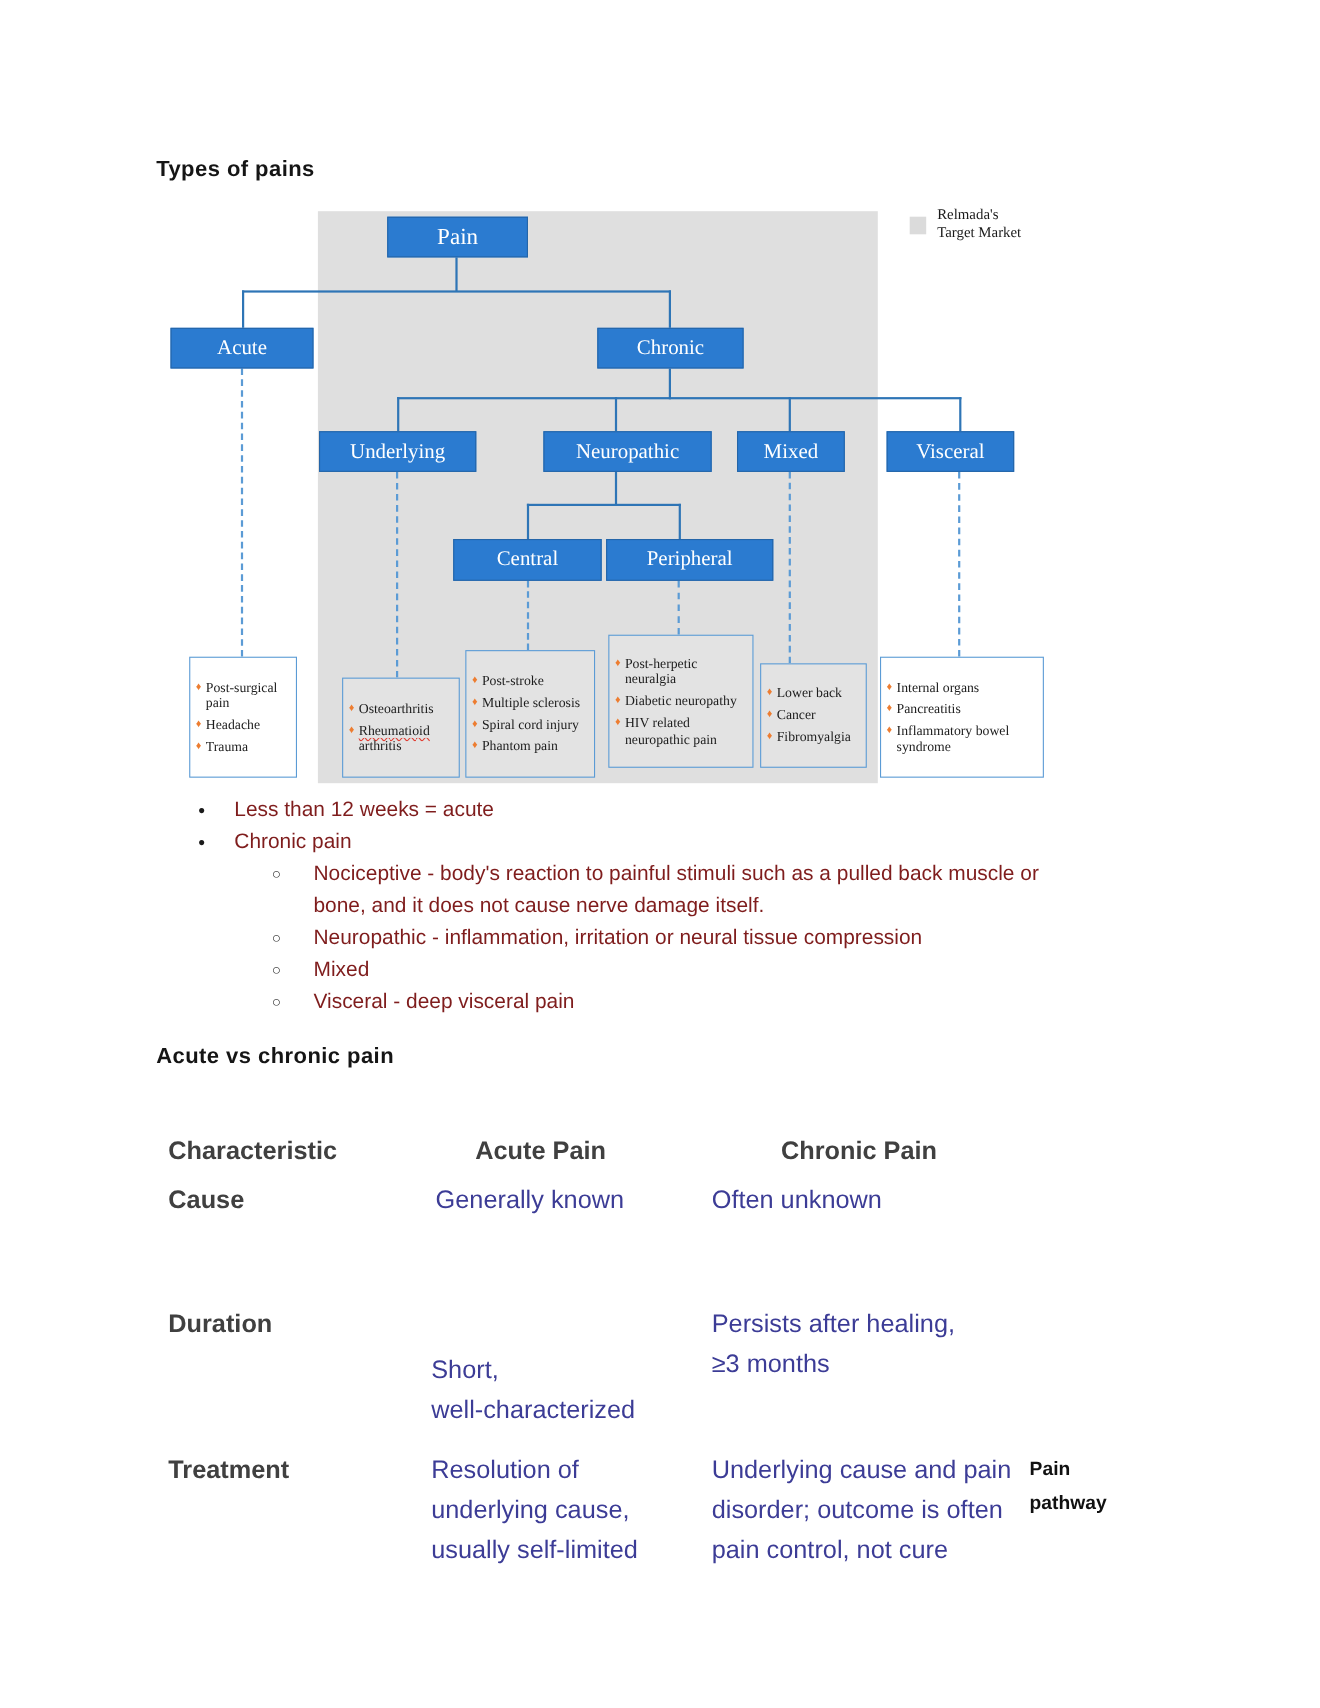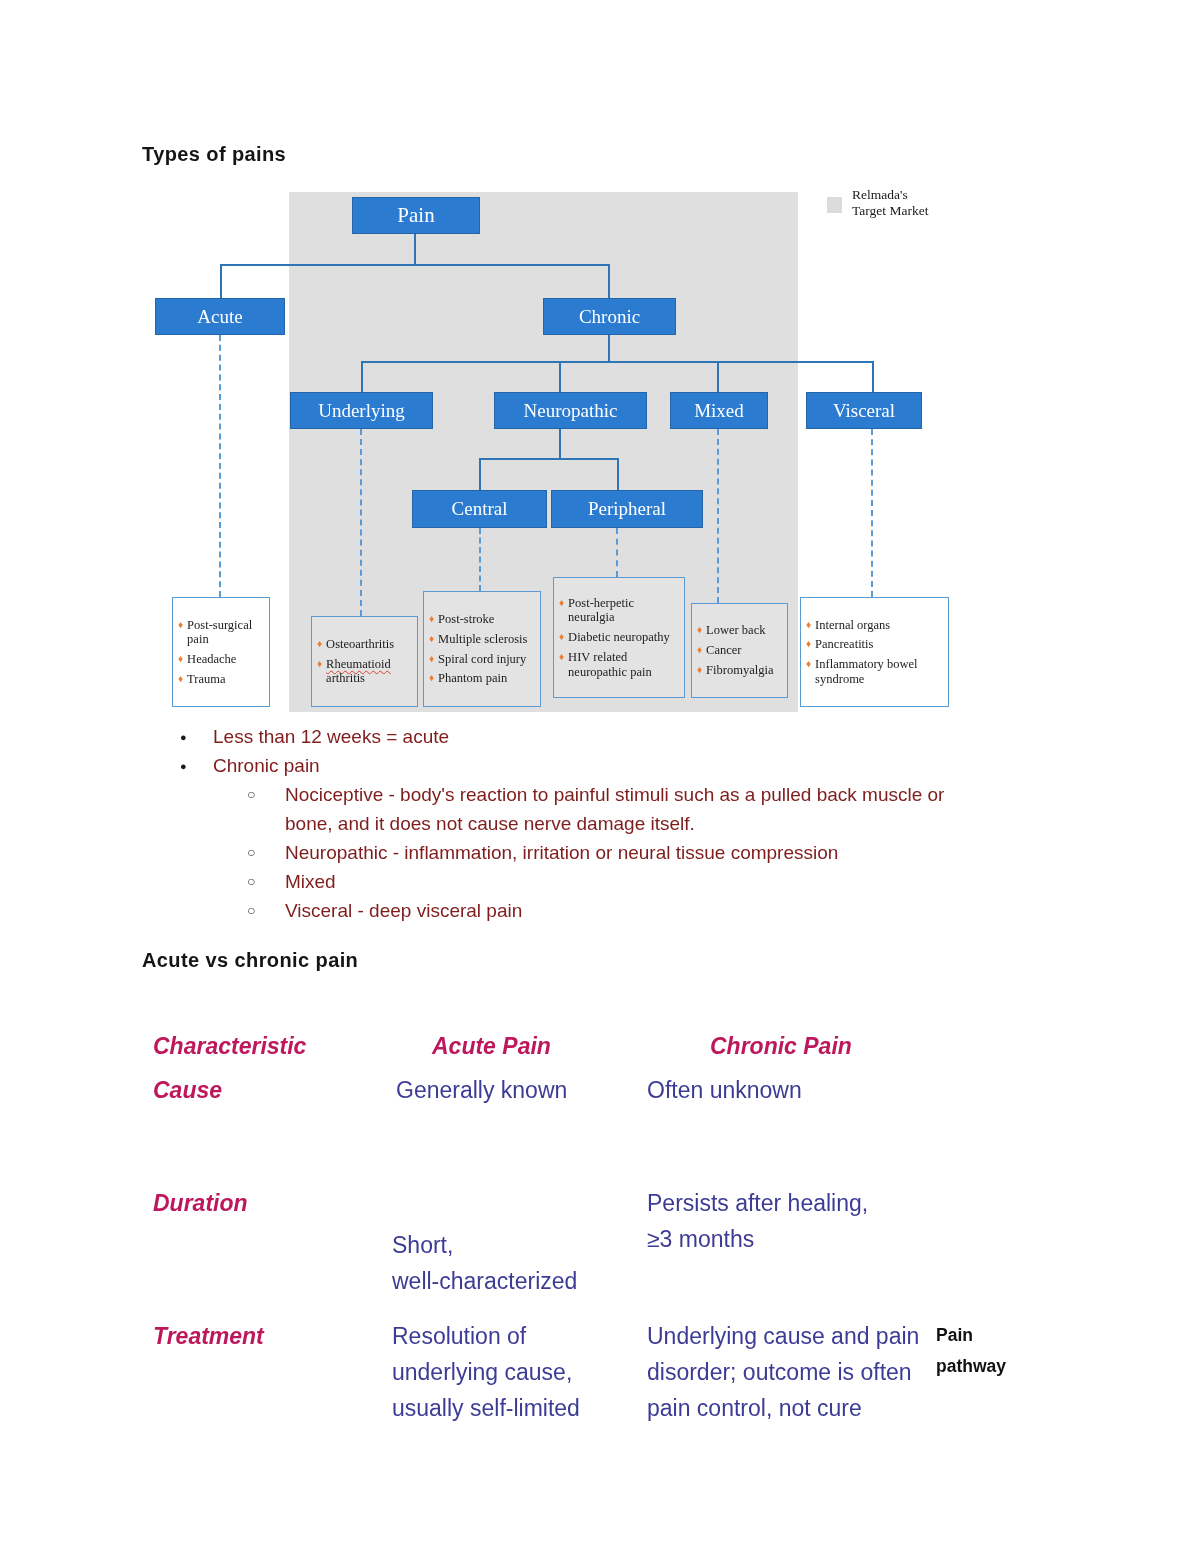--- a/index.html
+++ b/index.html
@@ -35,21 +35,21 @@
                   font-size:13.5px; line-height:16px; color:#1a1a1a; white-space:pre-line; }
 
   
   .note { position:absolute; font-size:19px; line-height:29px; color:#7f1d1d; }
   .bullet-dot { position:absolute; font-size:11px; color:#1a1a1a; }
   .bullet-circle { position:absolute; font-size:14px; color:#3a3a3a; }
   .prewrap { white-space:pre-line; }
 
   
   .tcell { position:absolute; font-size:23px; line-height:36px; color:#3c3c96; white-space:pre-line; }
-  .tcell.bold { font-weight:bold; color:#be185d;font-style:italic; }
+  .tcell.bold { font-weight:bold; color:#404040; }
 
   .side-note { position:absolute; left:936px; top:1320px; font-size:17.5px; line-height:31px;
                font-weight:bold; color:#111; white-space:pre-line; }
 </style>
 </head>
 <body>
 
 <div class="page">
 
   <div class="h1" style="left:142px; top:143px;">Types of pains</div>

